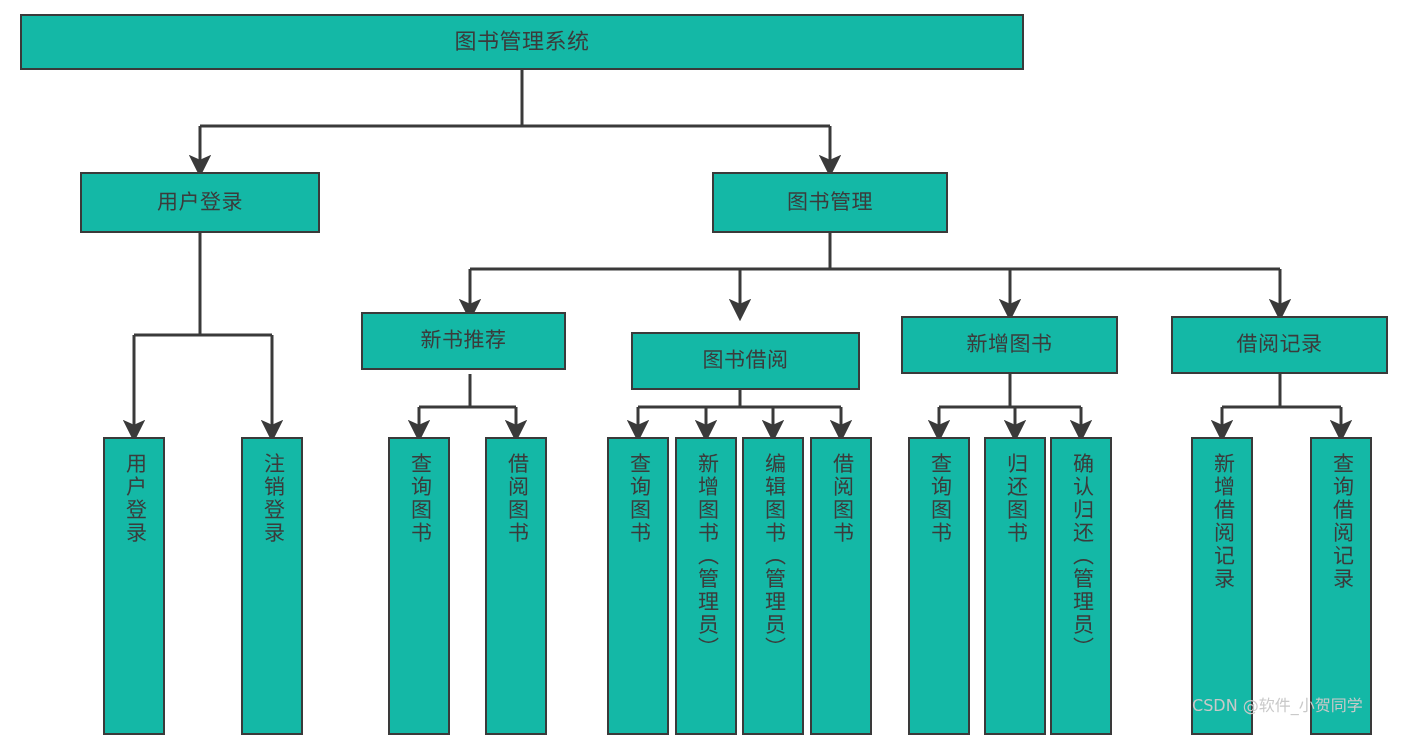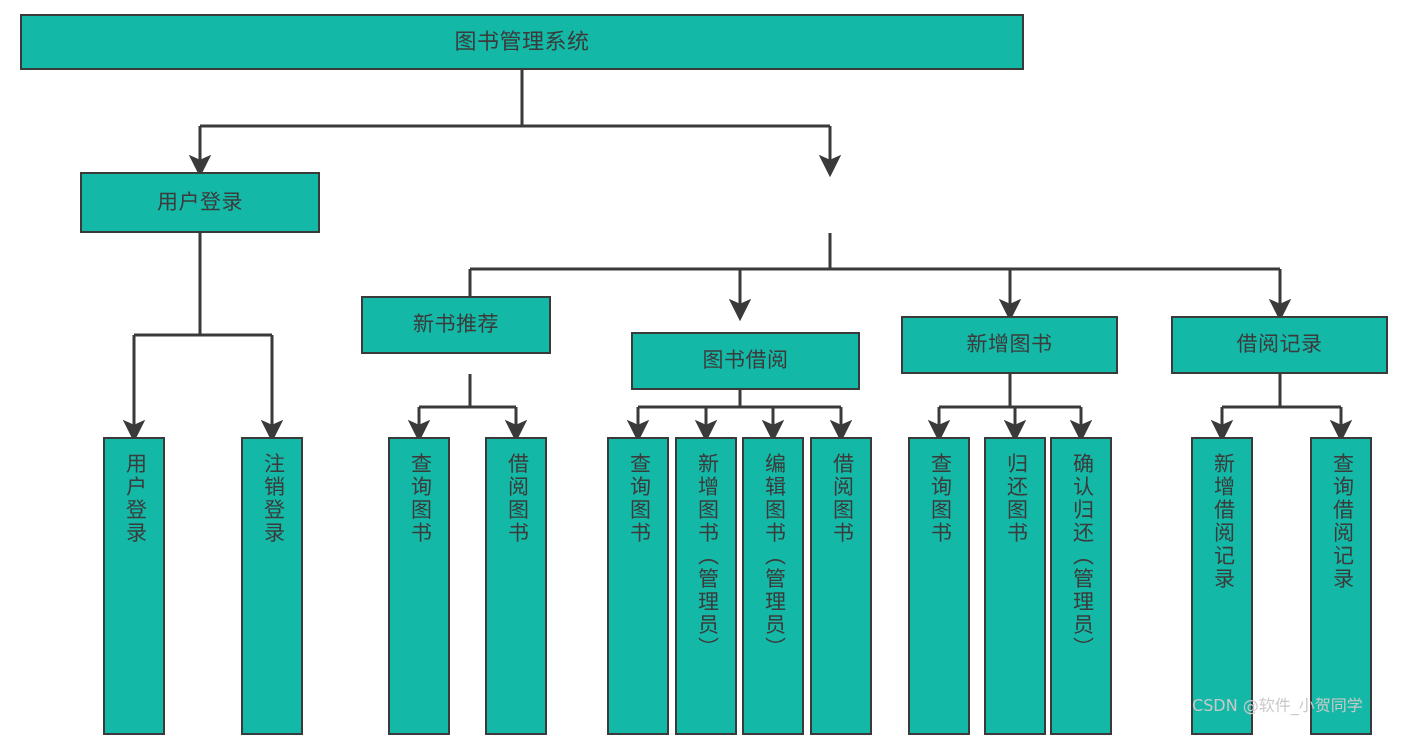--- a/index.html
+++ b/index.html
@@ -129,22 +129,25 @@
     </g>
   </svg>
 
   <div class="node horiz root" style="left: 20px; top: 14px; width: 1004px; height: 56px;">
     <span class="node-label">图书管理系统</span>
   </div>
 
   <div class="node horiz" style="left: 80px; top: 172px; width: 240px; height: 61px;">
     <span class="node-label">用户登录</span>
   </div>
-
-  <div class="node horiz" style="left: 361px; top: 296px; width: 190px; height: 58px;">
+  <div class="node horiz" style="left: 712px; top: 172px; width: 236px; height: 61px;">
+    <span class="node-label">图书管理</span>
+  </div>
+
+  <div class="node horiz" style="left: 361px; top: 312px; width: 205px; height: 58px;">
     <span class="node-label">新书推荐</span>
   </div>
   <div class="node horiz" style="left: 631px; top: 332px; width: 229px; height: 58px;">
     <span class="node-label">图书借阅</span>
   </div>
   <div class="node horiz" style="left: 901px; top: 316px; width: 217px; height: 58px;">
     <span class="node-label">新增图书</span>
   </div>
   <div class="node horiz" style="left: 1171px; top: 316px; width: 217px; height: 58px;">
     <span class="node-label">借阅记录</span>

